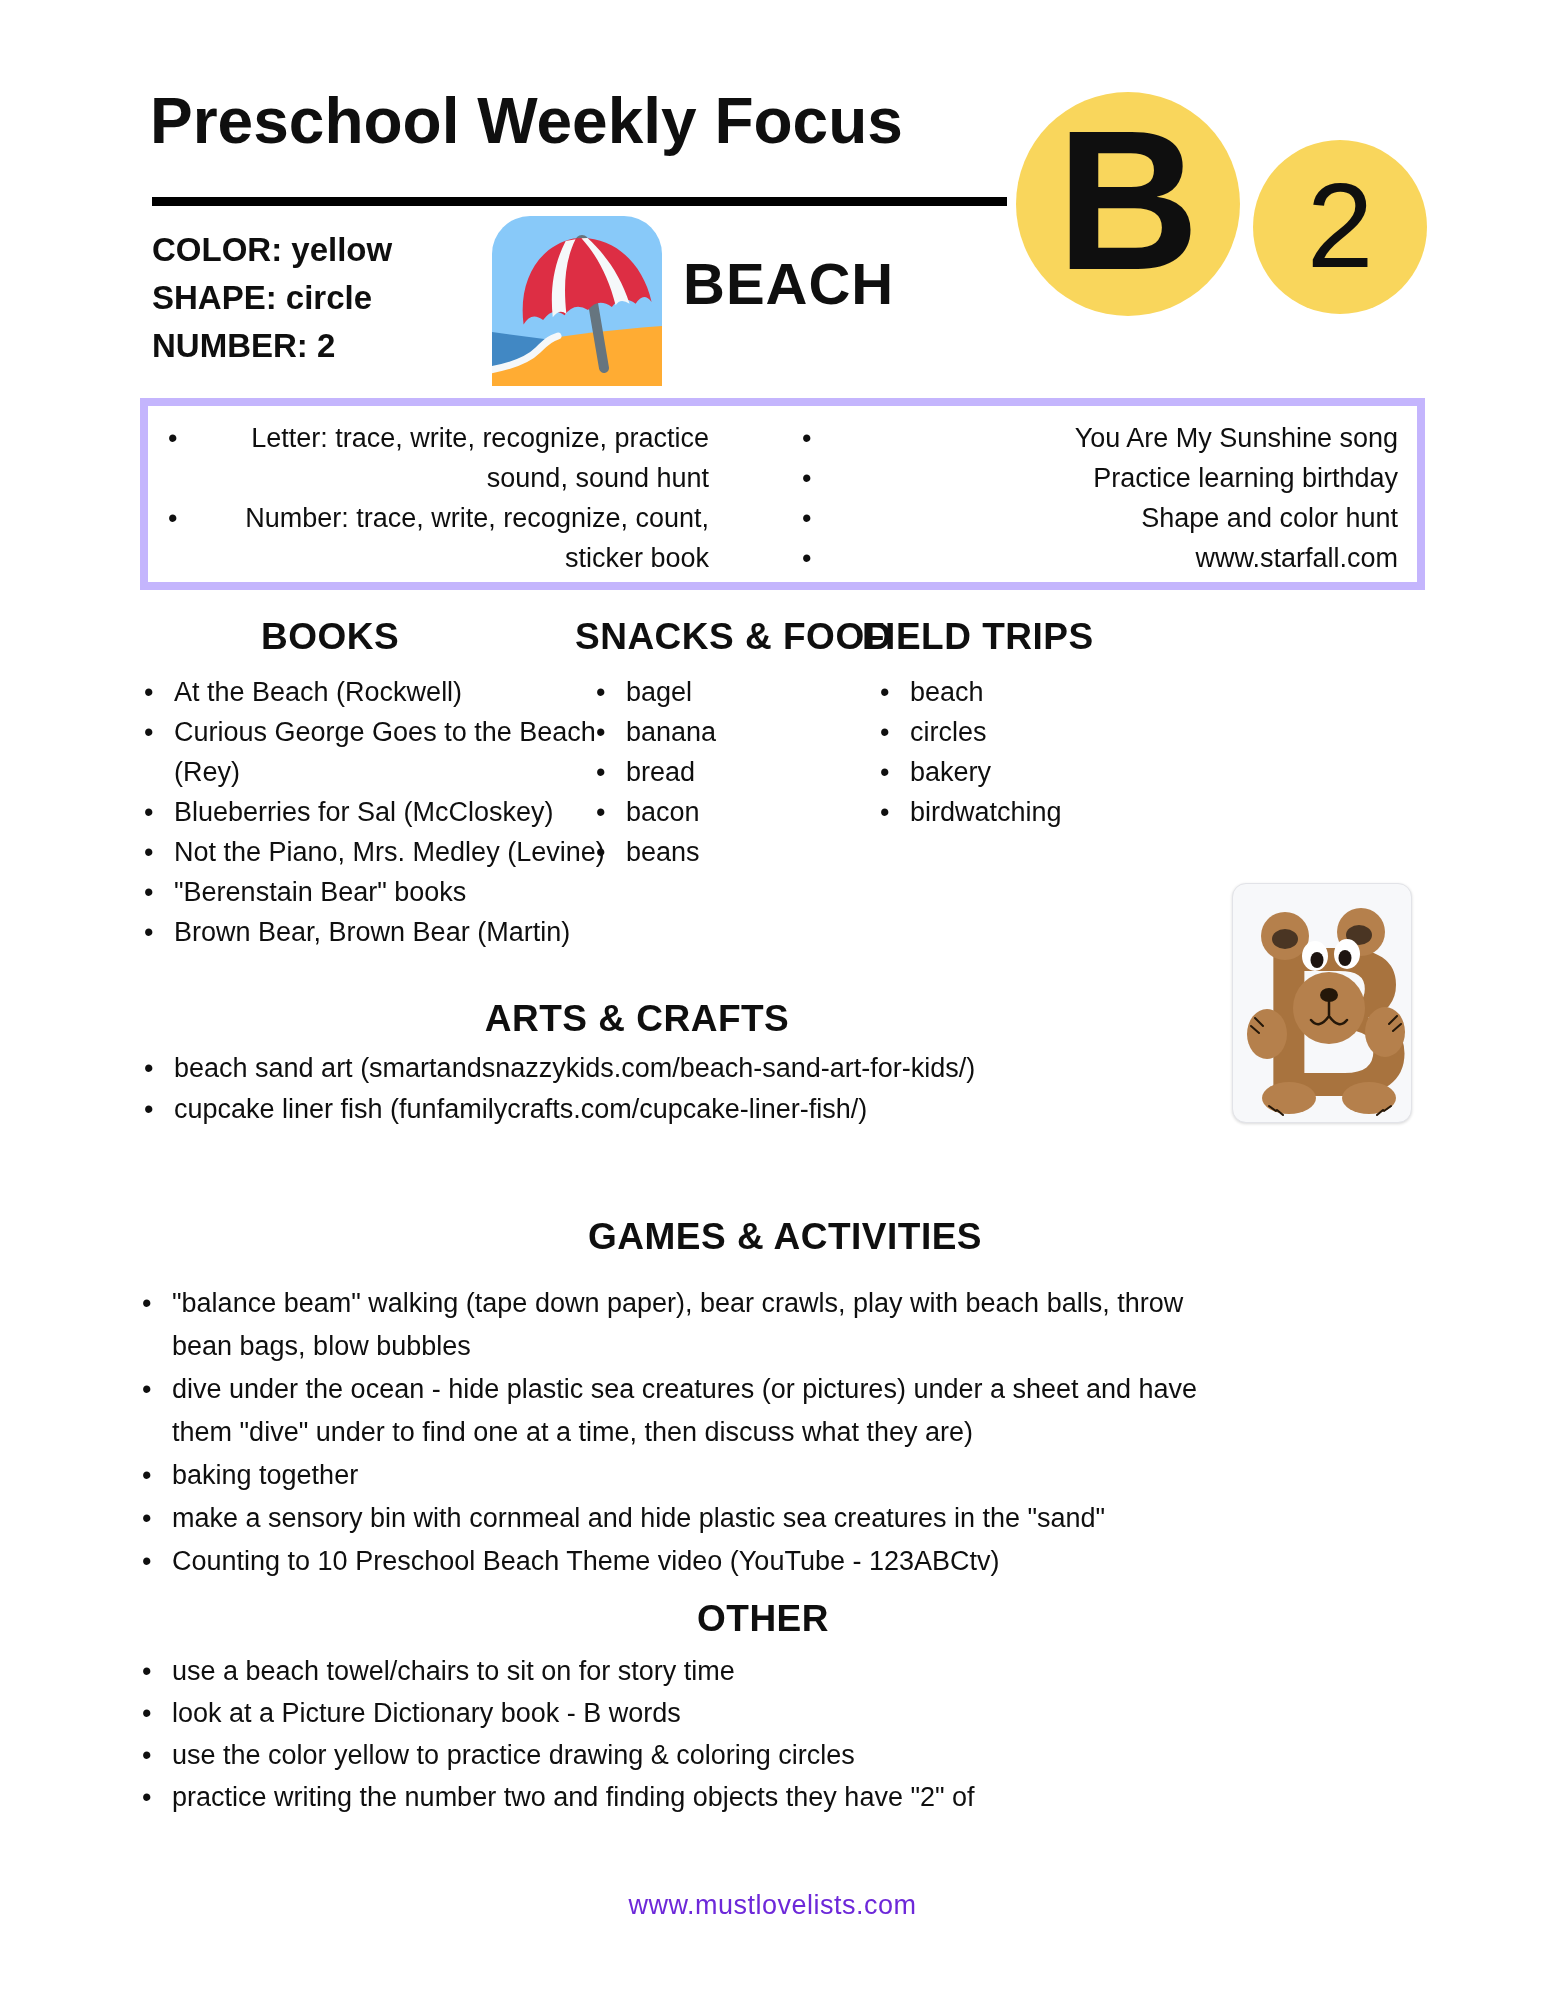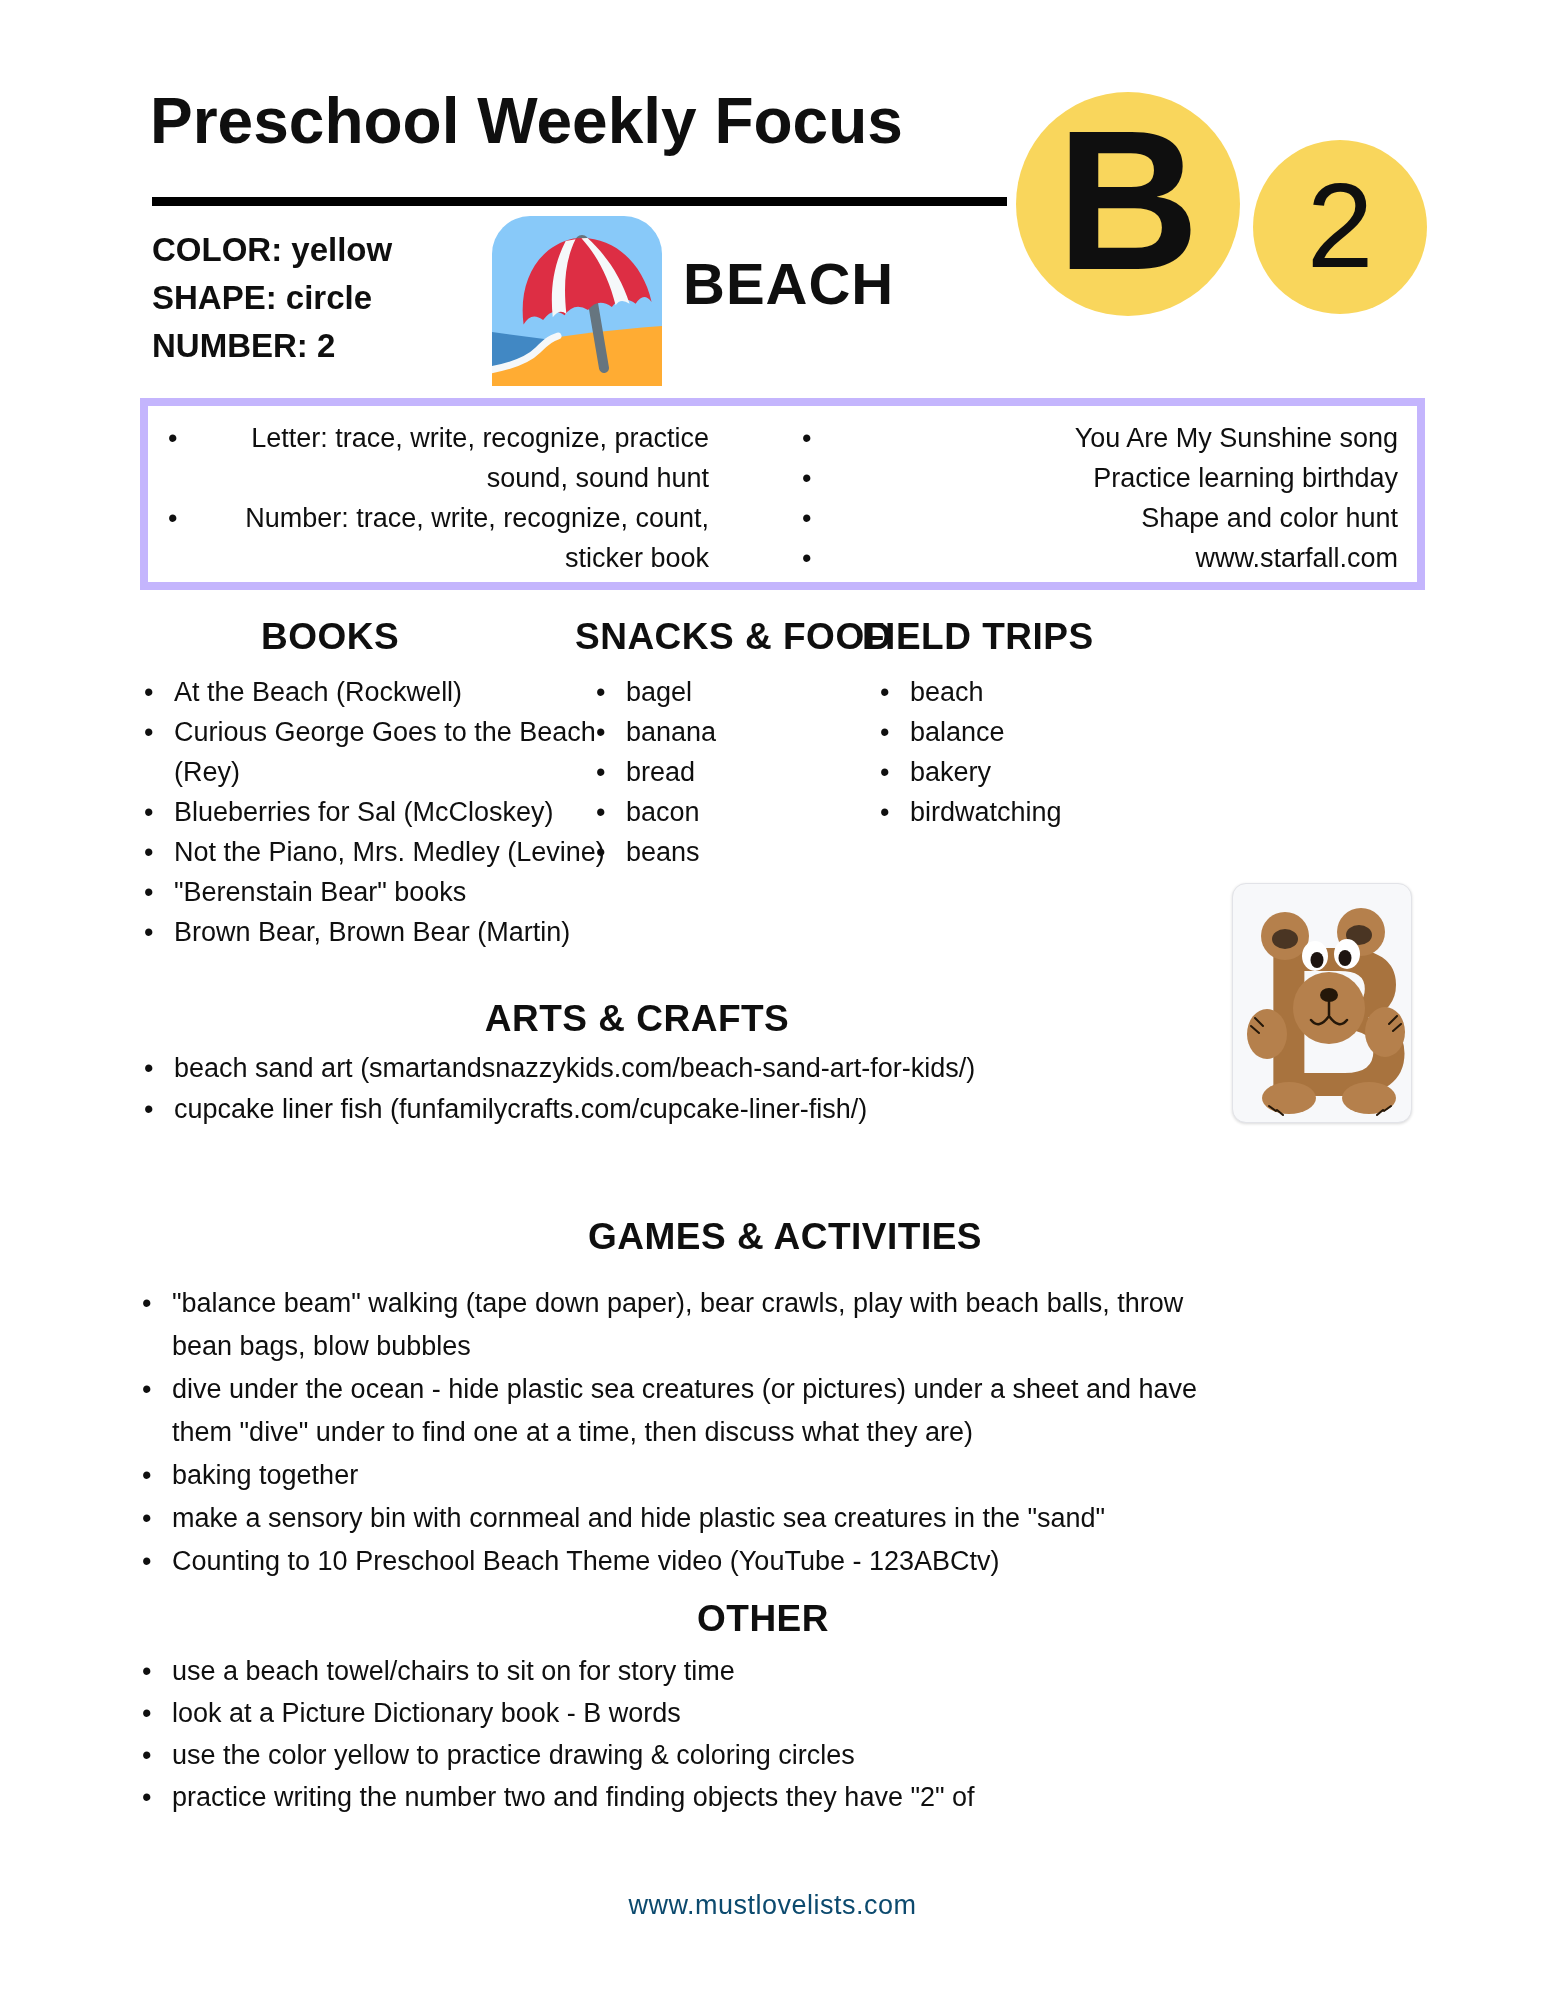--- a/index.html
+++ b/index.html
@@ -49,21 +49,21 @@
   .h-other { left:413px; top:1598px; width:700px;text-align:center; }
   .other-list { left:138px; top:1650px; width:1120px; line-height:42px; }
 
   
   .bear-photo {
     left:1232px; top:883px; width:178px; height:238px; border-radius:14px;
     background:#f7f8fa; border:1px solid #e2e3e8; box-shadow:0 1px 3px rgba(0,0,0,.15);
     overflow:hidden;
   }
 
-  .footer { left:0; top:1890px; width:1545px; text-align:center; font-size:27px; font-weight:400; color:#0c4a6e; letter-spacing:0.5px; }
+  .footer { left:0; top:1890px; width:1545px; text-align:center; font-size:27px; font-weight:400; color:#6d28d9; letter-spacing:0.5px; }
 </style>
 </head>
 <body>
 
 <div class="page">
 
   <div class="abs title">Preschool Weekly Focus</div>
   <div class="abs title-rule"></div>
 
   <div class="abs badge badge-b">
@@ -127,21 +127,21 @@
     <li>At the Beach (Rockwell)</li>
     <li>Curious George Goes to the Beach (Rey)</li>
     <li>Blueberries for Sal (McCloskey)</li>
     <li>Not the Piano, Mrs. Medley (Levine)</li>
     <li>"Berenstain Bear" books</li>
     <li>Brown Bear, Brown Bear (Martin)</li>
   </ul>
 
   <ul class="abs doc-list field-list">
     <li>beach</li>
-    <li>balance</li>
+    <li>circles</li>
     <li>bakery</li>
     <li>birdwatching</li>
   </ul>
 
   <div class="abs sec-h h-arts">ARTS &amp; CRAFTS</div>
   <ul class="abs doc-list arts-list">
     <li>beach sand art (smartandsnazzykids.com/beach-sand-art-for-kids/)</li>
     <li>cupcake liner fish (funfamilycrafts.com/cupcake-liner-fish/)</li>
   </ul>
 

